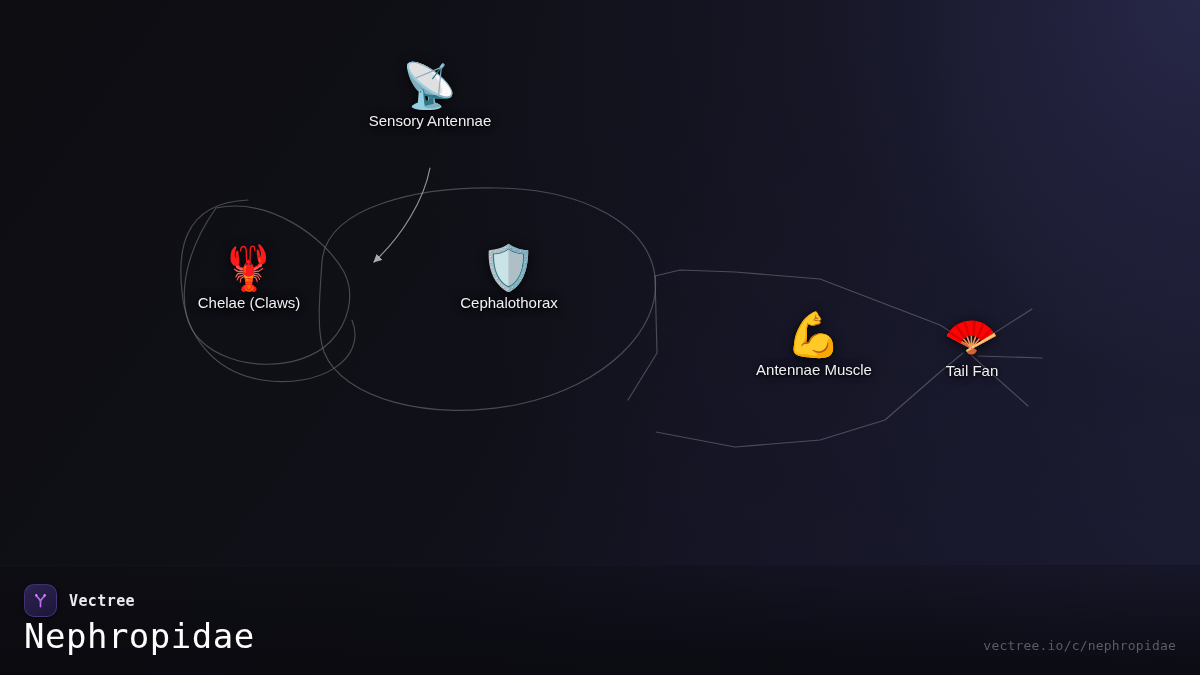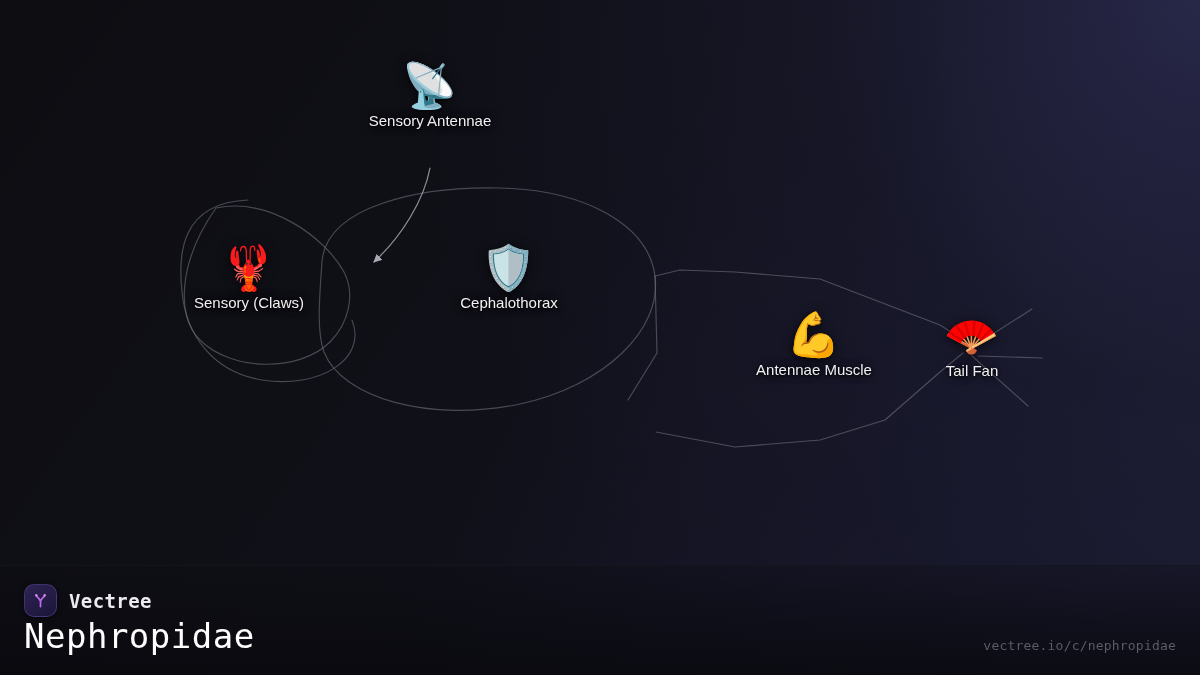--- a/index.html
+++ b/index.html
@@ -83,21 +83,21 @@
     border-radius:10px;
     background:linear-gradient(150deg, #2c2352 0%, #241c45 55%, #1c1638 100%);
     border:1px solid rgba(150,110,235,0.28);
     display:flex;
     align-items:center;
     justify-content:center;
     box-shadow:0 1px 5px rgba(0,0,0,0.55);
   }
   #brand-name {
     font-family:"DejaVu Sans Mono", monospace;
-    font-size:19px;
+    font-size:15px;
     font-weight:bold;
     letter-spacing:0.4px;
     color:#eceaf2;
   }
   #page-title {
     position:absolute;
     left:24px;
     top:50px;
     font-family:"DejaVu Sans Mono", monospace;
     font-size:34px;
@@ -159,21 +159,21 @@
     </g>
   </svg>
 
   <div class="node" style="left:430px; top:95px;">
     <div class="node-icon">📡</div>
     <div class="node-label">Sensory Antennae</div>
   </div>
 
   <div class="node" style="left:249px; top:277px;">
     <div class="node-icon">🦞</div>
-    <div class="node-label">Sensory (Claws)</div>
+    <div class="node-label">Chelae (Claws)</div>
   </div>
 
   <div class="node" style="left:509px; top:277px;">
     <div class="node-icon">🛡️</div>
     <div class="node-label">Cephalothorax</div>
   </div>
 
   <div class="node" style="left:814px; top:344px;">
     <div class="node-icon">💪</div>
     <div class="node-label">Antennae Muscle</div>

